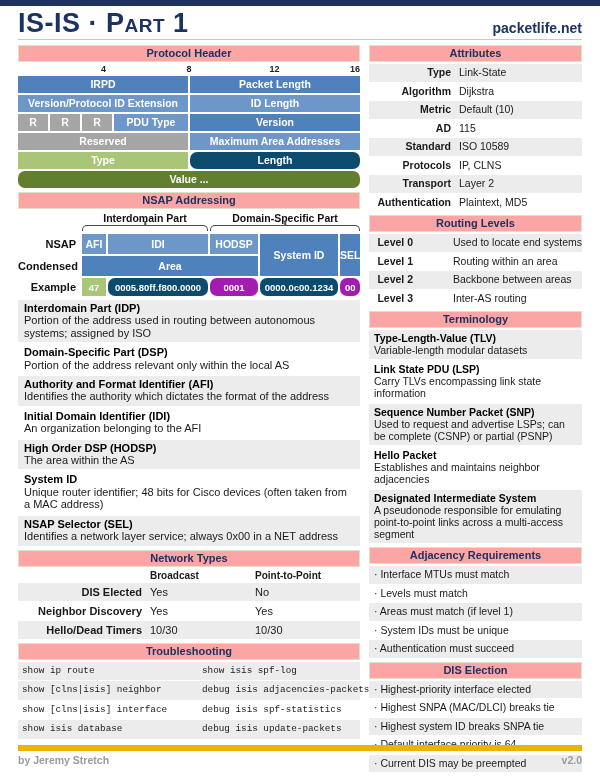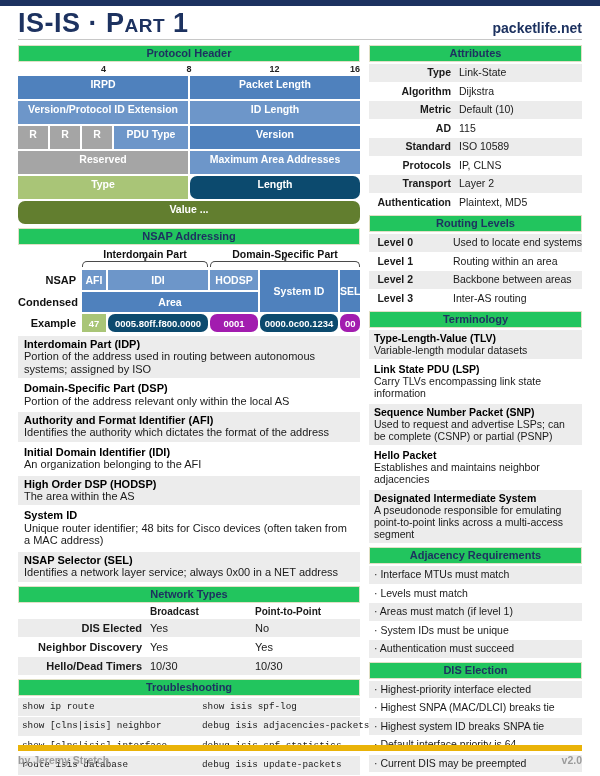--- a/index.html
+++ b/index.html
@@ -10,31 +10,31 @@
   }
   .topbar{position:absolute;top:0;left:0;width:600px;height:6px;background:#1d3260;}
   .masthead{position:absolute;top:6px;left:18px;width:564px;height:34px;
     border-bottom:1px solid #c8c8c8;display:flex;justify-content:space-between;align-items:flex-end;padding-bottom:2px;box-sizing:border-box;}
   .page-title{font-size:27px;font-weight:bold;color:#1d3260;font-variant:small-caps;line-height:1;letter-spacing:.5px;}
   .site-link{font-size:14px;font-weight:bold;color:#1d3260;line-height:1.2;}
 
   .col-left{position:absolute;top:45px;left:18px;width:342px;}
   .col-right{position:absolute;top:45px;left:369px;width:213px;}
 
-  .secbar{background:#22c55e;border:1px solid #e0e0c6;color:#1d3260;font-weight:bold;font-size:11px;
+  .secbar{background:#fca5a5;border:1px solid #e0e0c6;color:#1d3260;font-weight:bold;font-size:11px;
     text-align:center;height:15px;line-height:15px;margin-bottom:2px;}
   .mt{margin-top:4px;}
 
   
   .ph-ruler{position:relative;height:12px;font-size:9px;font-weight:bold;color:#222;}
   .ph-ruler span{position:absolute;top:0;transform:translateX(-50%);}
   .ph-ruler .p25{left:25%;} .ph-ruler .p50{left:50%;} .ph-ruler .p75{left:75%;}
   .ph-ruler .p100{right:0;transform:none;}
   .ph-row{display:flex;margin-bottom:2px;}
-  .ph-row > div{height:23px;line-height:17px;text-align:center;color:#fff;font-weight:bold;font-size:10.5px;margin-right:2px;}
+  .ph-row > div{height:17px;line-height:17px;text-align:center;color:#fff;font-weight:bold;font-size:10.5px;margin-right:2px;}
   .ph-row > div:last-child{margin-right:0;}
   .w50{flex:0 0 calc(50% - 1px);}
   .w100{flex:1;border-radius:7px;}
   .wr{flex:0 0 30px;}
   .wfill{flex:1;}
   .c-bmid{background:#4f81bd;} .c-blight{background:#6d96c9;} .c-gray{background:#a5a5a5;}
   .c-glight{background:#a9c577;} .c-gmid2{background:#a21caf;border-radius:7px;} .c-gdark2{background:#0c4a6e;border-radius:7px;}
   .c-gval{background:#627e2f;}
 
   
@@ -218,21 +218,21 @@
   </div>
   <div class="ts-row shaded">
     <div>show [clns|isis] neighbor</div>
     <div>debug isis adjacencies-packets</div>
   </div>
   <div class="ts-row">
     <div>show [clns|isis] interface</div>
     <div>debug isis spf-statistics</div>
   </div>
   <div class="ts-row shaded">
-    <div>route isis database</div>
+    <div>show isis database</div>
     <div>debug isis update-packets</div>
   </div>
 
 </div>
 
 <div class="col-right">
 
   <div class="secbar">Attributes</div>
   <div class="kv-row shaded">
     <div class="lab">Type</div>

